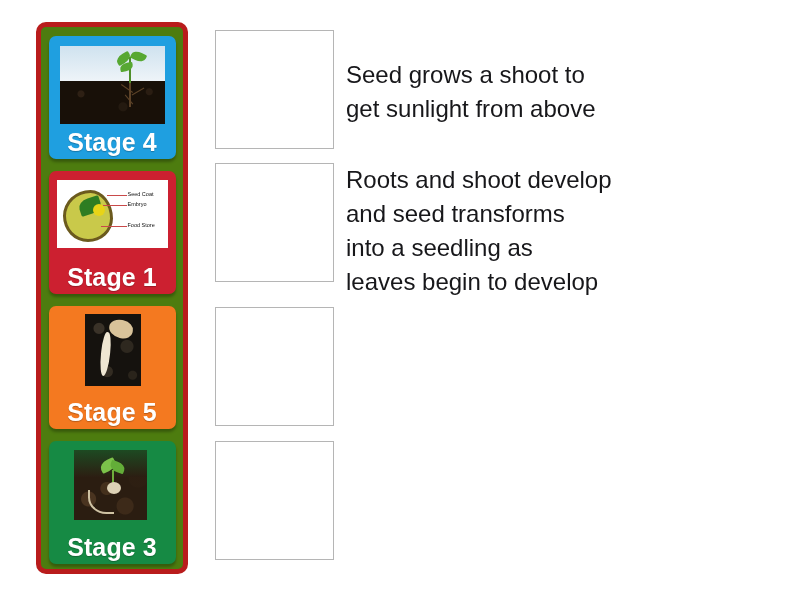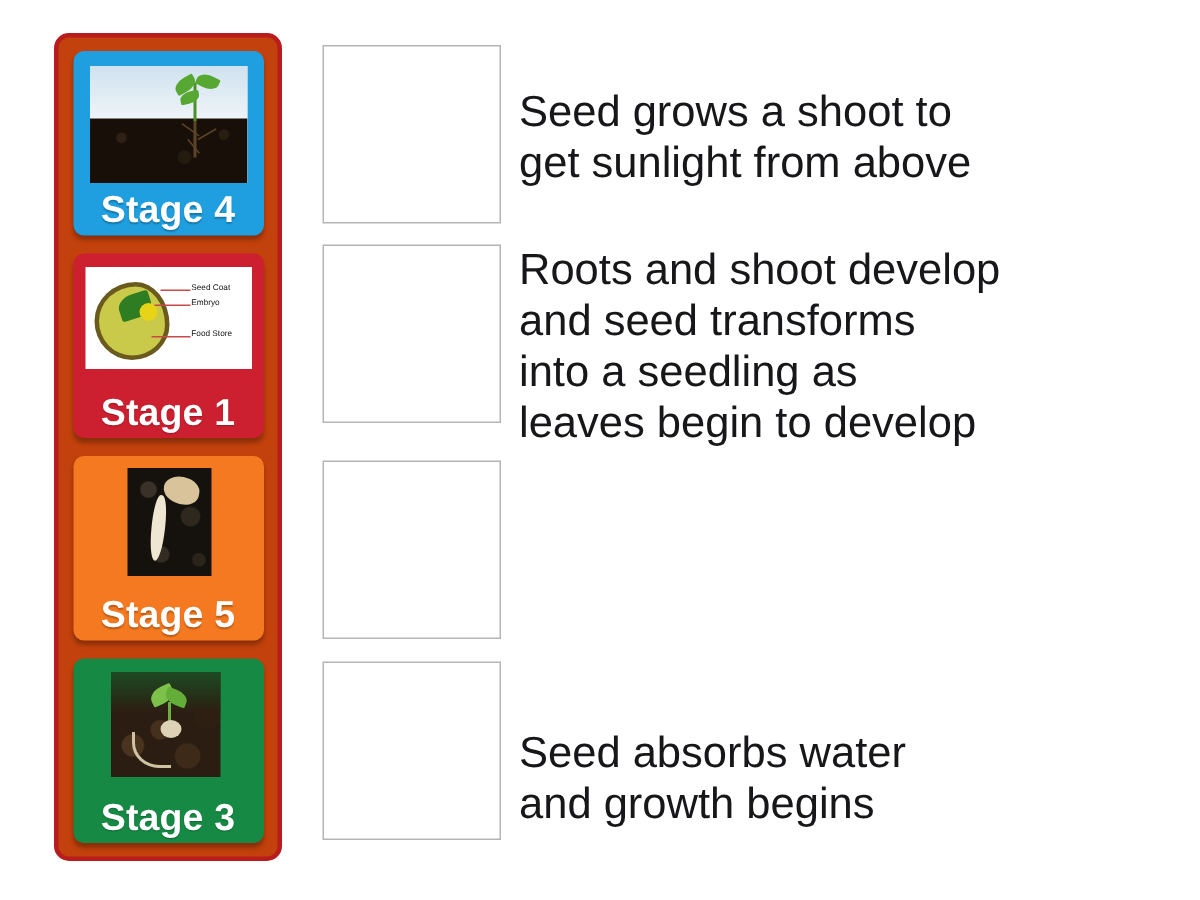--- a/index.html
+++ b/index.html
@@ -15,23 +15,23 @@
     position: relative;
   }
 
   
   .tiles-panel {
     position: absolute;
     left: 36px;
     top: 22px;
     width: 152px;
     height: 552px;
-    border: 3px solid #b91c1c;
+    border: 5px solid #b91c1c;
     border-radius: 10px;
-    background: #c2410c;
+    background: #4d7c0f;
     box-sizing: border-box;
     padding: 9px 0 0 0;
   }
 
   .tile {
     position: relative;
     width: 127px;
     height: 123px;
     margin: 0 auto 12px auto;
     border-radius: 7px;
@@ -200,21 +200,21 @@
   .dropzone {
     width: 119px;
     height: 119px;
     border: 1px solid #b5b5b5;
     background: #ffffff;
     box-sizing: border-box;
     flex: none;
   }
   .answer-text {
     margin-left: 12px;
-    font-size: 29px;
+    font-size: 24px;
     line-height: 34px;
     color: #17171a;
     font-family: "Liberation Sans", sans-serif;
     white-space: pre-line;
     padding-top: 1px;
   }
   .row-0 { top: 8px; }
   .row-1 { top: 141px; }
   .row-2 { top: 285px; }
   .row-3 { top: 419px; }
@@ -296,17 +296,15 @@
 into a seedling as
 leaves begin to develop</div>
   </div>
 
   <div class="answer-row row-2">
     <div class="dropzone"></div>
   </div>
 
   <div class="answer-row row-3">
     <div class="dropzone"></div>
-    <div class="answer-text">Seed absorbs water
-and growth begins</div>
   </div>
 
 </div>
 
 </body></html>

